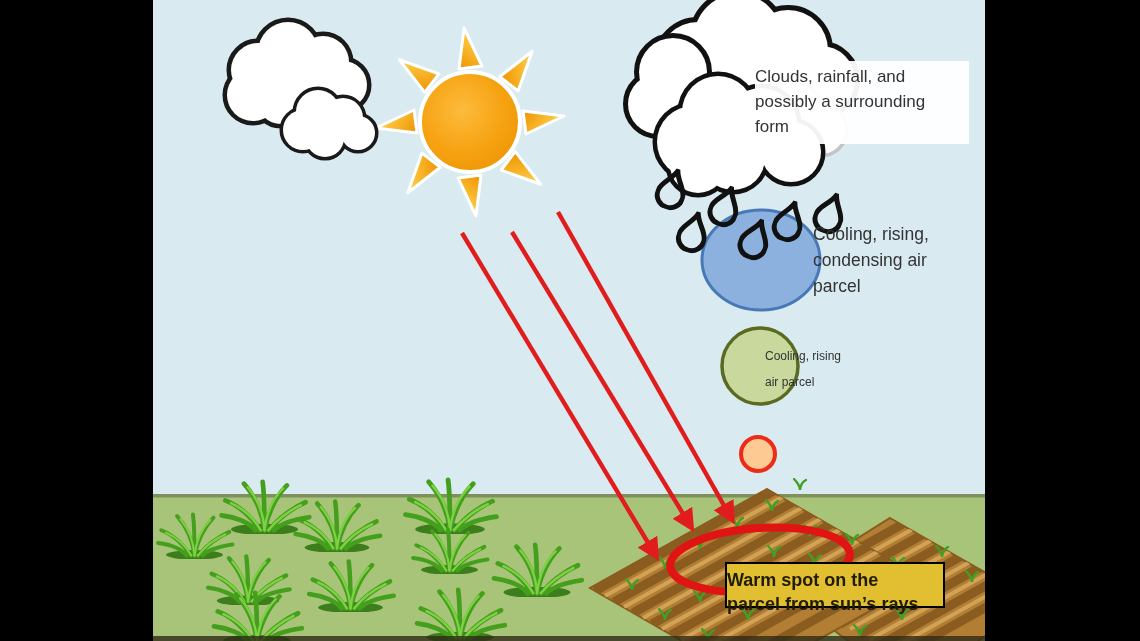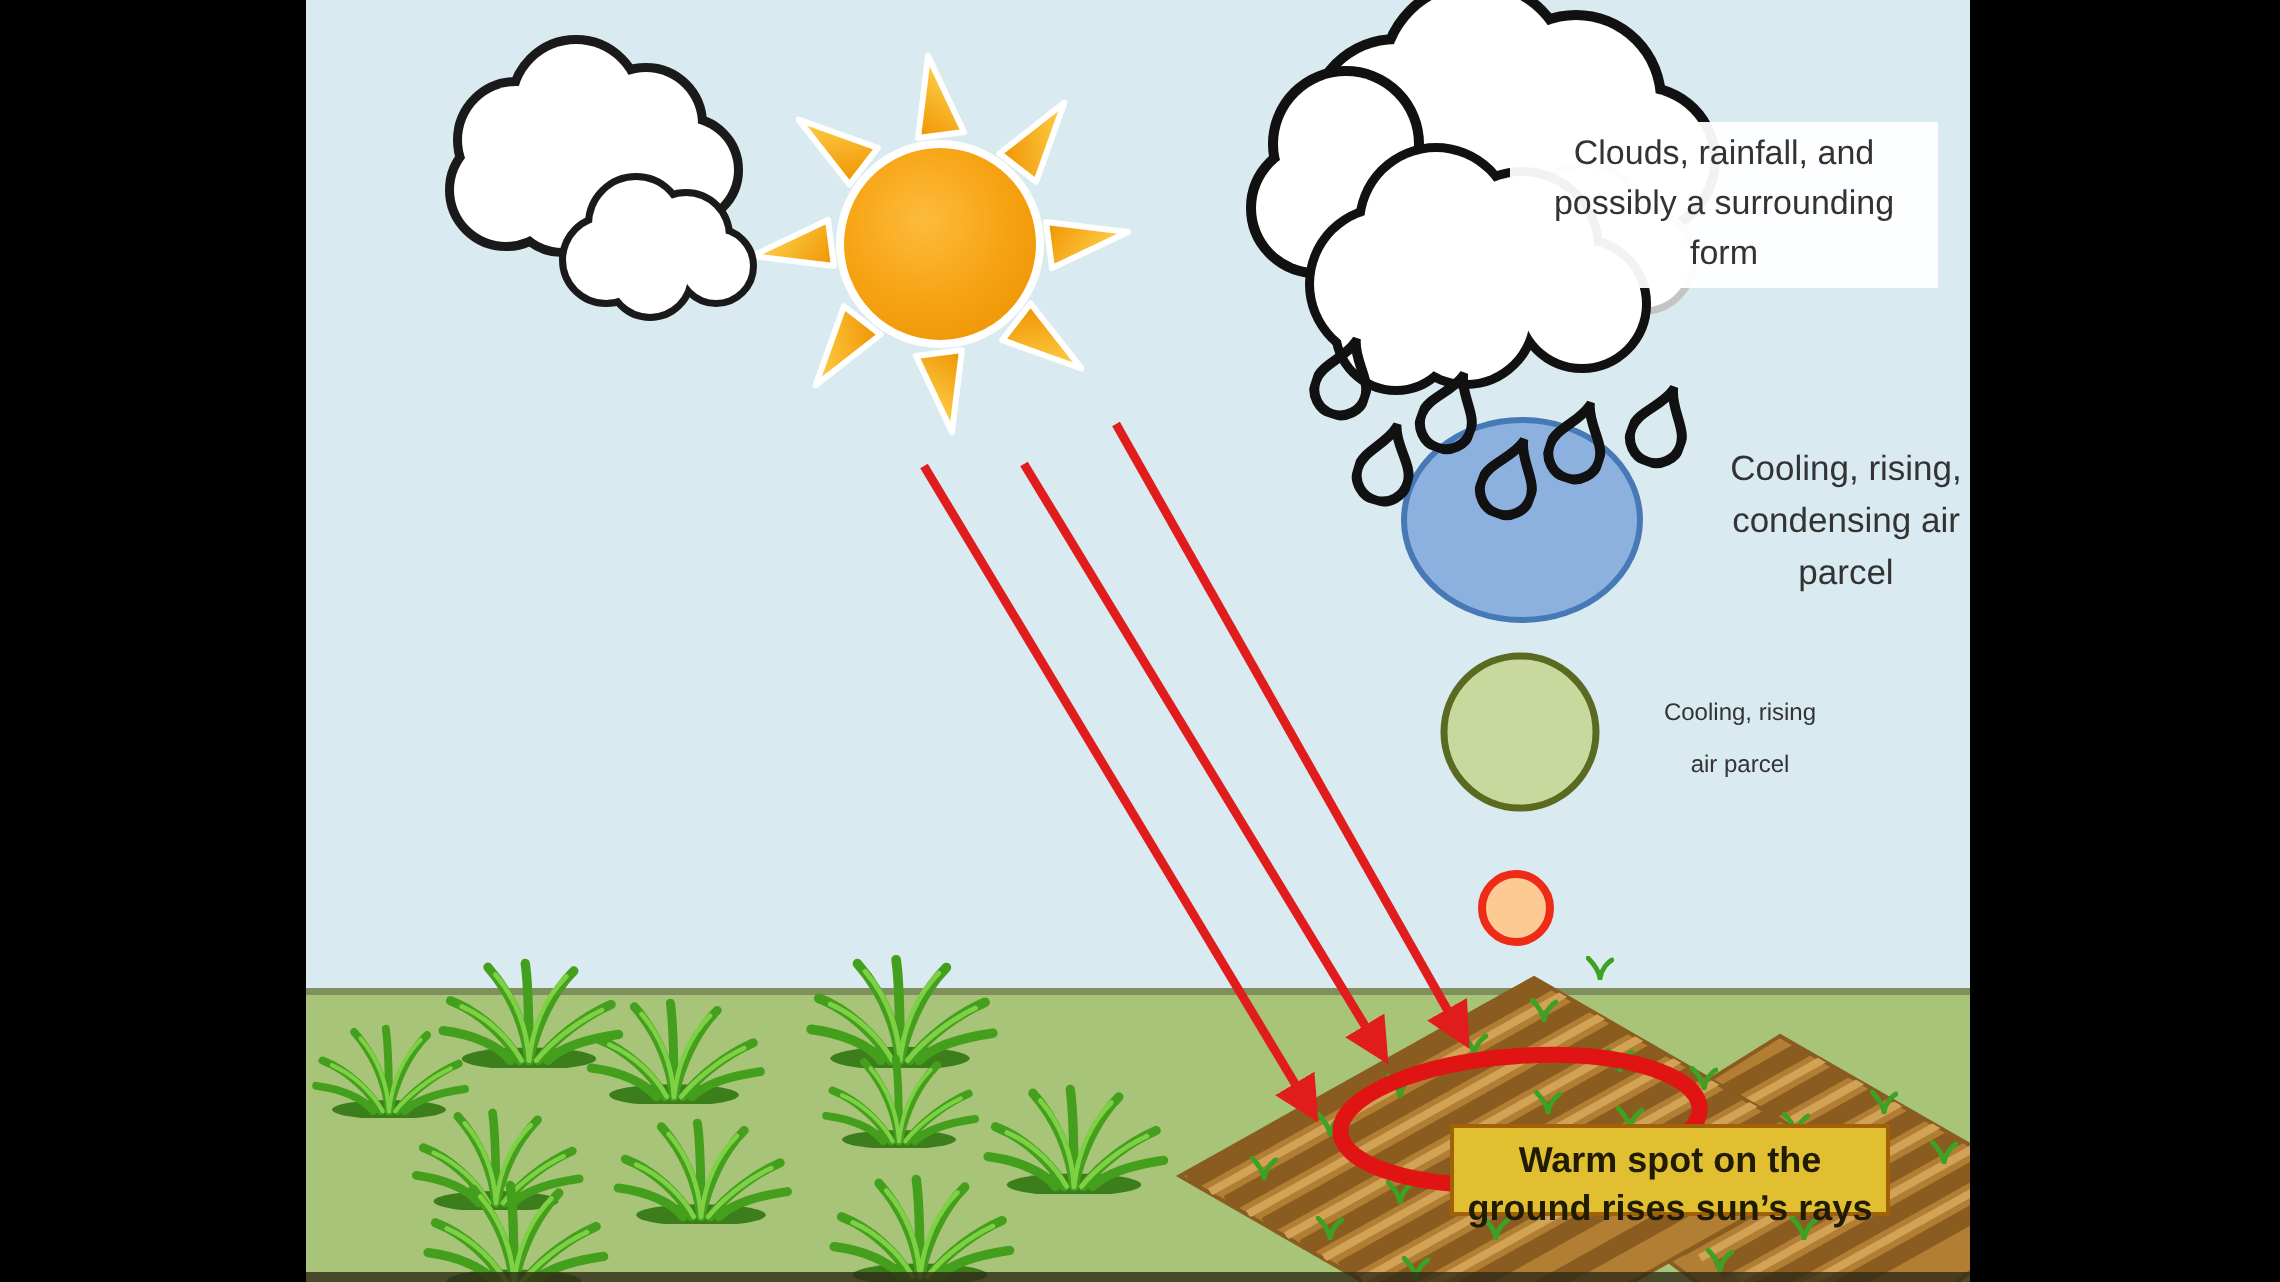--- a/index.html
+++ b/index.html
@@ -4,29 +4,29 @@
 <style>
   html,body{margin:0;padding:0;background:#000;}
   .stage{position:relative;width:1140px;height:641px;background:#000;overflow:hidden;
          font-family:"Liberation Sans",sans-serif;}
   .bar{position:absolute;top:0;height:641px;background:#000;}
   .bar.left{left:0;width:153px;}
   .bar.right{left:985px;width:155px;}
   .scene{position:absolute;left:153px;top:0;width:832px;height:641px;overflow:hidden;
          background:var(--sky,#d9eaf0);}
   .art{position:absolute;left:0;top:0;}
-  .label{position:absolute;text-align:center;color:var(--text,#333);z-index:5;}
+  .label{position:absolute;color:var(--text,#333);z-index:5;}
   .label .ln{white-space:nowrap;}
   .label-storm{left:602px;top:61px;width:214px;padding:3px 0 5px;
                background:rgba(255,255,255,.95);font-size:17px;line-height:25px;}
   .label-condensing{left:660px;top:221px;width:220px;font-size:17.5px;line-height:26px;}
   .label-rising{left:612px;top:343px;width:210px;font-size:12px;line-height:26px;}
   .label-bubble{left:630px;top:419px;width:200px;font-size:17px;line-height:22px;}
   .label-warmspot{left:572px;top:562px;width:220px;height:46px;padding-top:4px;
-                  background:var(--label_box_yellow,#e2bf31);border:2px solid #a16207;
+                  background:var(--label_box_yellow,#e2bf31);border:2px solid #000000;
                   font-size:18px;line-height:24px;font-weight:bold;color:#201c03;box-sizing:border-box;}
   .sky-rect{fill:var(--sky,#d9eaf0);}
   .ground-rect{fill:var(--ground,#a8c478);}
   .arrow-line{stroke:var(--arrow_red,#e11c1c);}
   .parcel-blue{fill:var(--parcel_blue_fill,#8db1df);stroke:var(--parcel_blue_border,#4779b6);}
   .parcel-green{fill:var(--parcel_green_fill,#c9d89d);stroke:var(--parcel_green_border,#5a6a21);}
   .bubble{fill:var(--bubble_fill,#fcca92);stroke:var(--bubble_border,#ee2b16);}
 </style>
 </head>
 <body>
@@ -328,17 +328,17 @@
     </div>
 
     <div class="label label-rising">
       <div class="ln">Cooling, rising</div>
       <div class="ln">air parcel</div>
     </div>
 
 
     <div class="label label-warmspot">
       <div class="ln">Warm spot on the</div>
-      <div class="ln">ground rises sun’s rays</div>
+      <div class="ln">parcel from sun’s rays</div>
     </div>
 
   </div>
 </div>
 
 </body></html>

